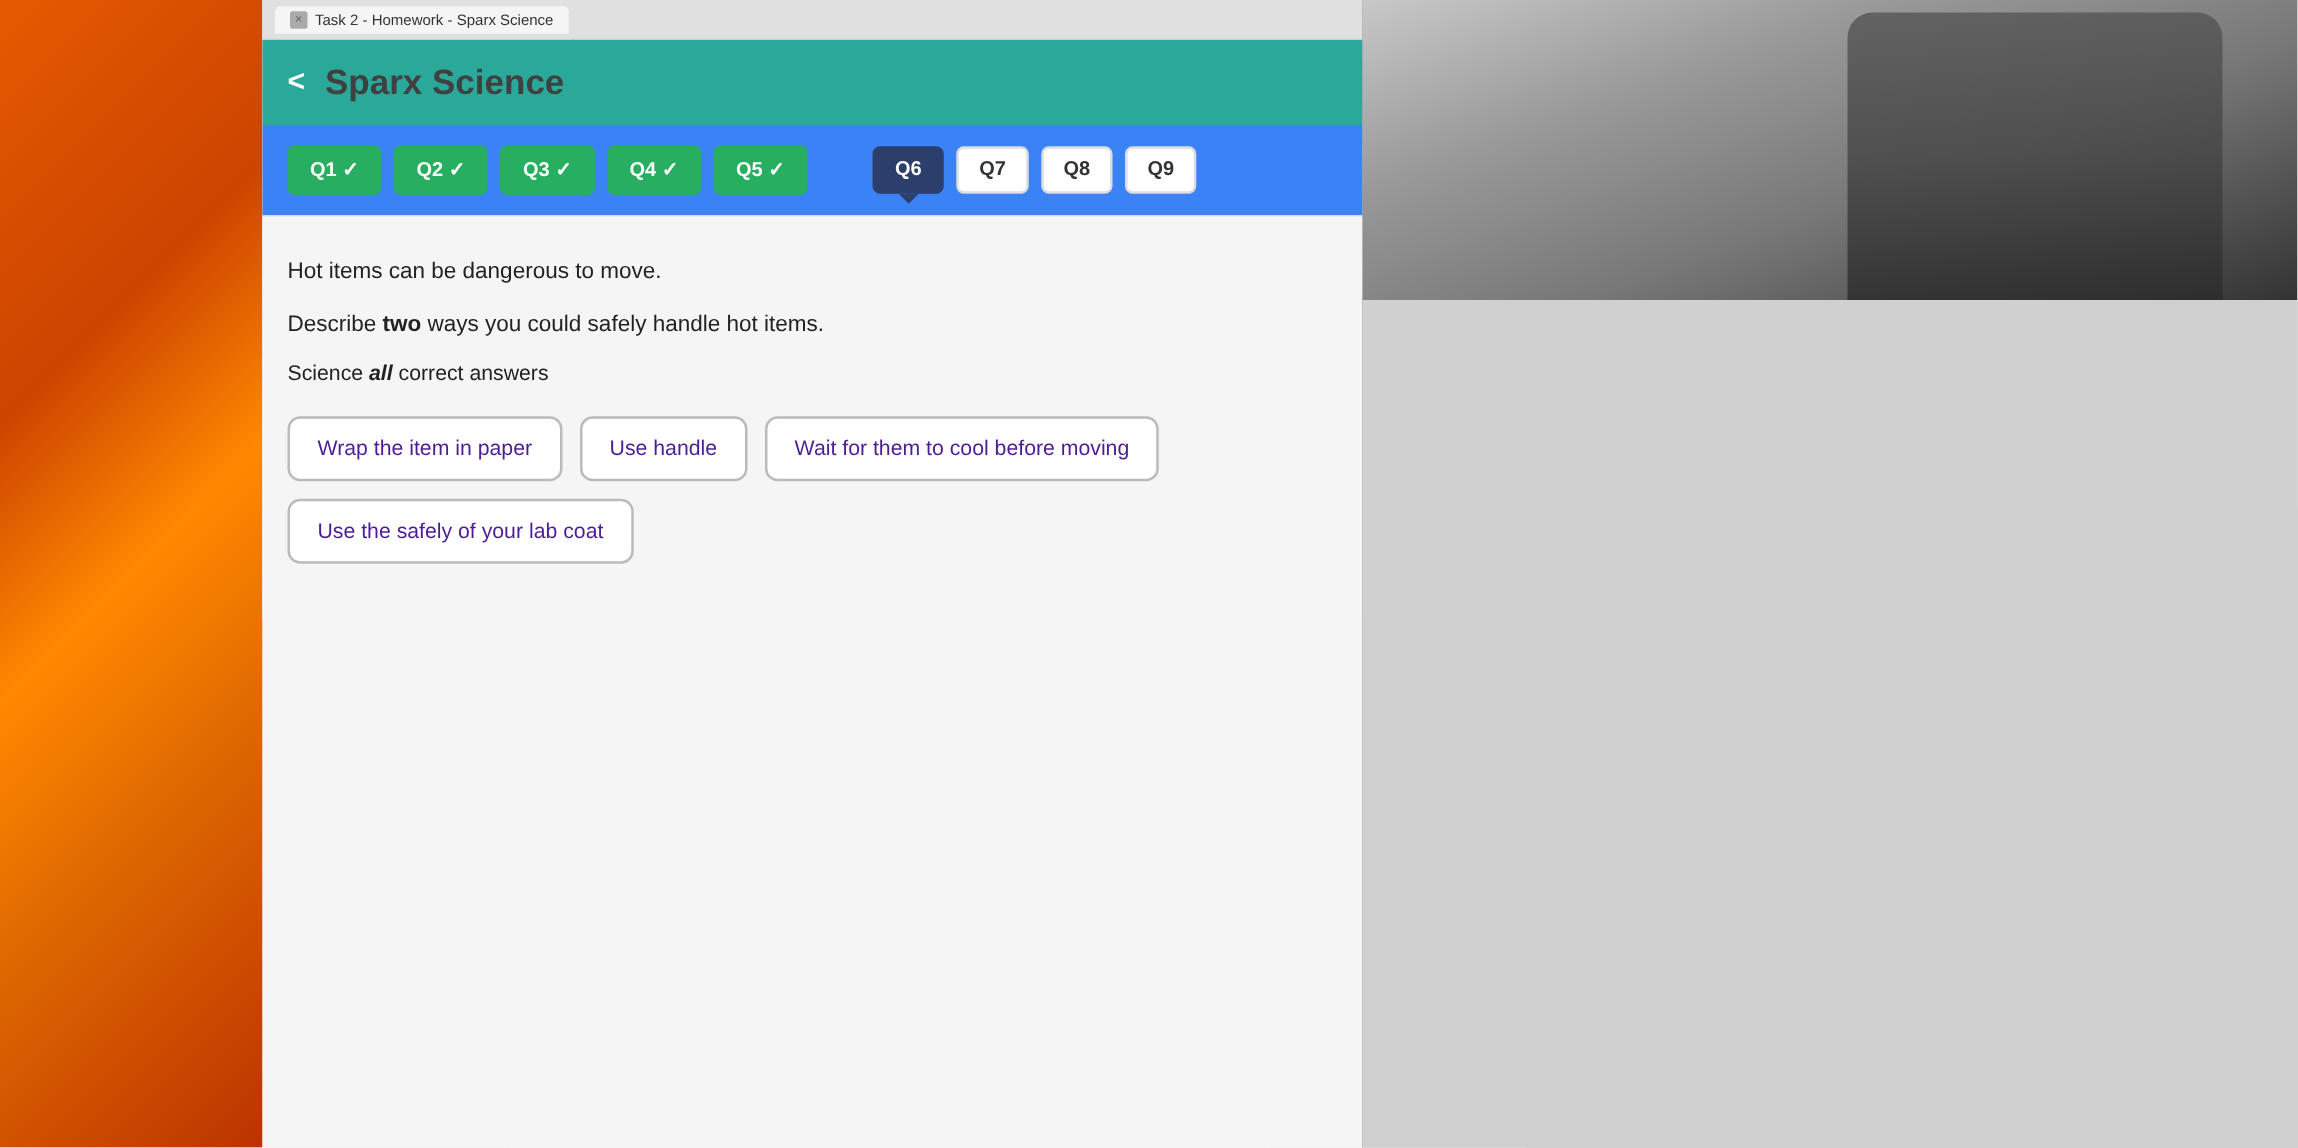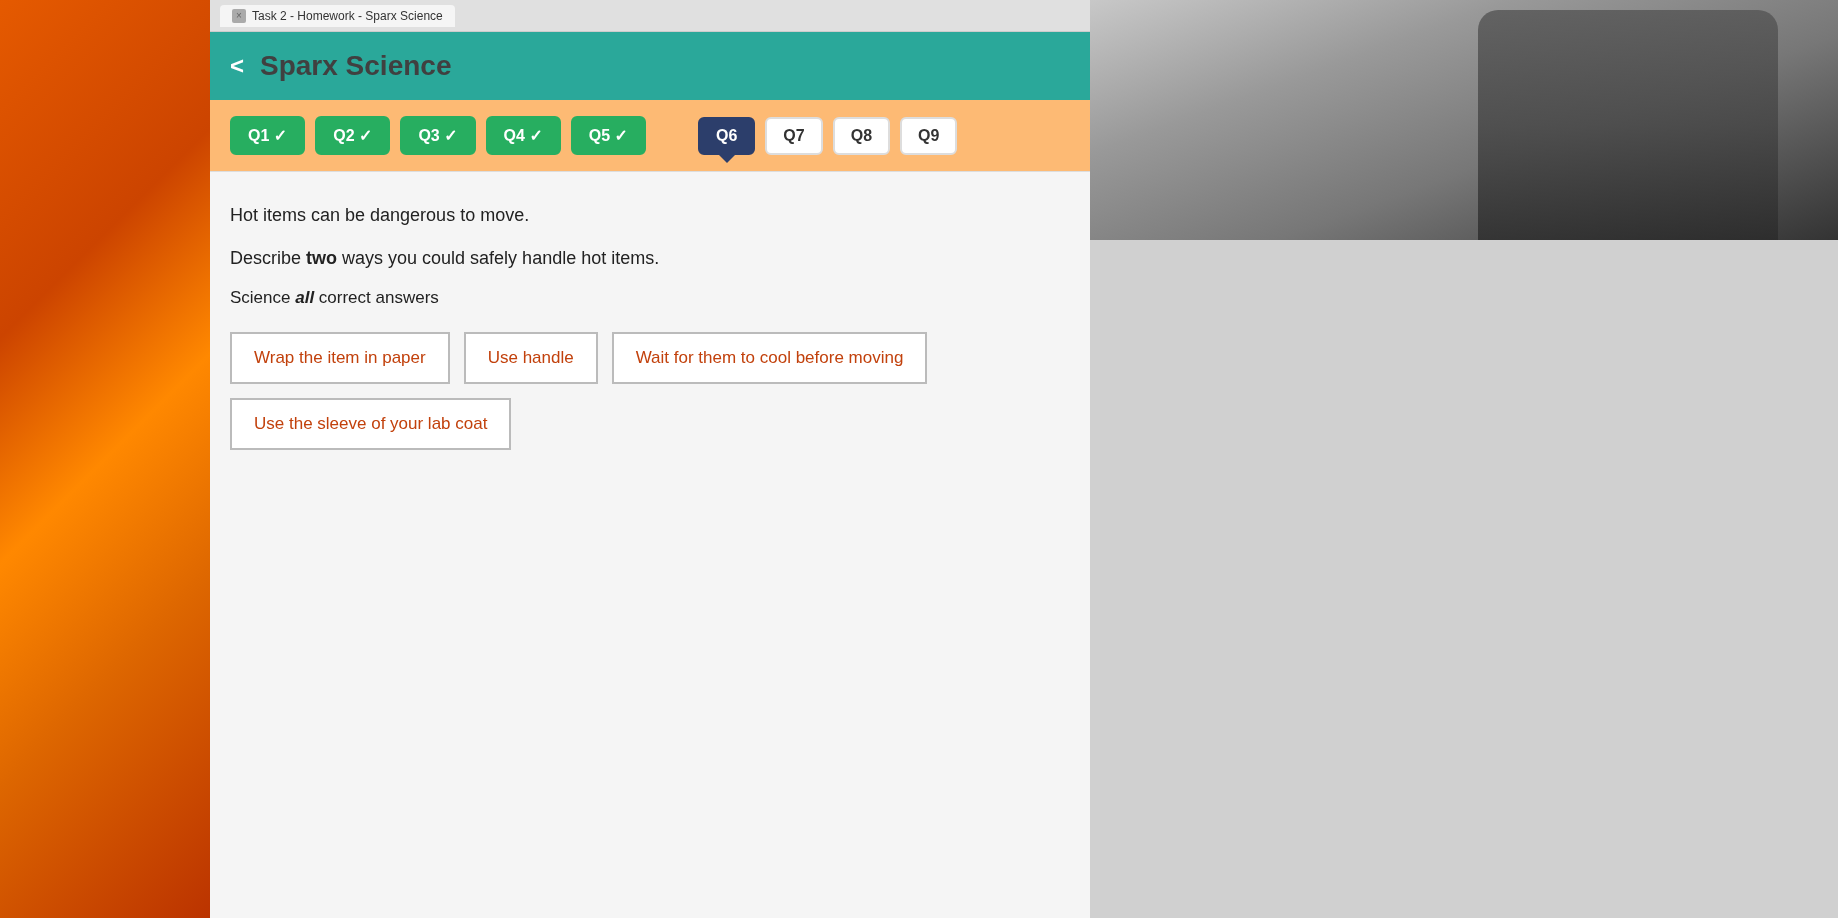--- a/index.html
+++ b/index.html
@@ -91,21 +91,21 @@
     }
 
     .app-title {
       color: #404040;
       font-size: 28px;
       font-weight: bold;
     }
 
     
     .question-tabs {
-      background: #fdba74;
+      background: #3b82f6;
       padding: 16px 20px;
       display: flex;
       gap: 10px;
       align-items: center;
       border-bottom: 1px solid #ddd;
     }
 
     .q-tab {
       padding: 8px 16px;
       border-radius: 6px;
@@ -179,24 +179,24 @@
     .answers-row {
       display: flex;
       gap: 14px;
       margin-bottom: 14px;
       flex-wrap: wrap;
     }
 
     .answer-btn {
       background: white;
       border: 2px solid #bbb;
-      border-radius: 0;
+      border-radius: 10px;
       padding: 14px 22px;
       font-size: 17px;
-      color: #c2410c;
+      color: #4c1d95;
       cursor: pointer;
       transition: background 0.15s;
       white-space: nowrap;
       text-align: right;
     }
 
     
     .right-panel {
       position: absolute;
       right: 0;
@@ -284,21 +284,21 @@
       <span>Science </span><strong>all</strong><span> correct answers</span>
     </p>
 
     <div class="answers-row">
       <button class="answer-btn">Wrap the item in paper</button>
       <button class="answer-btn">Use handle</button>
       <button class="answer-btn">Wait for them to cool before moving</button>
     </div>
 
     <div class="answers-row">
-      <button class="answer-btn">Use the sleeve of your lab coat</button>
+      <button class="answer-btn">Use the safely of your lab coat</button>
     </div>
 
   </div>
 </div>
 
 <div class="right-panel">
   <div class="webcam-overlay">
     <div class="person-silhouette"></div>
   </div>
   <div class="right-bg"></div>

